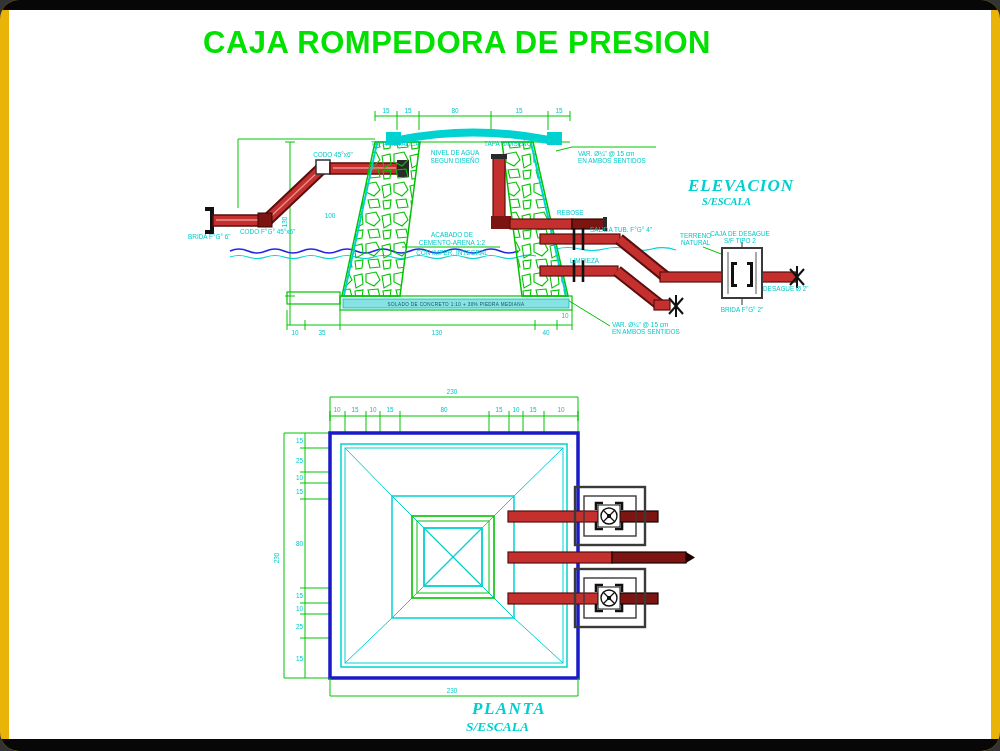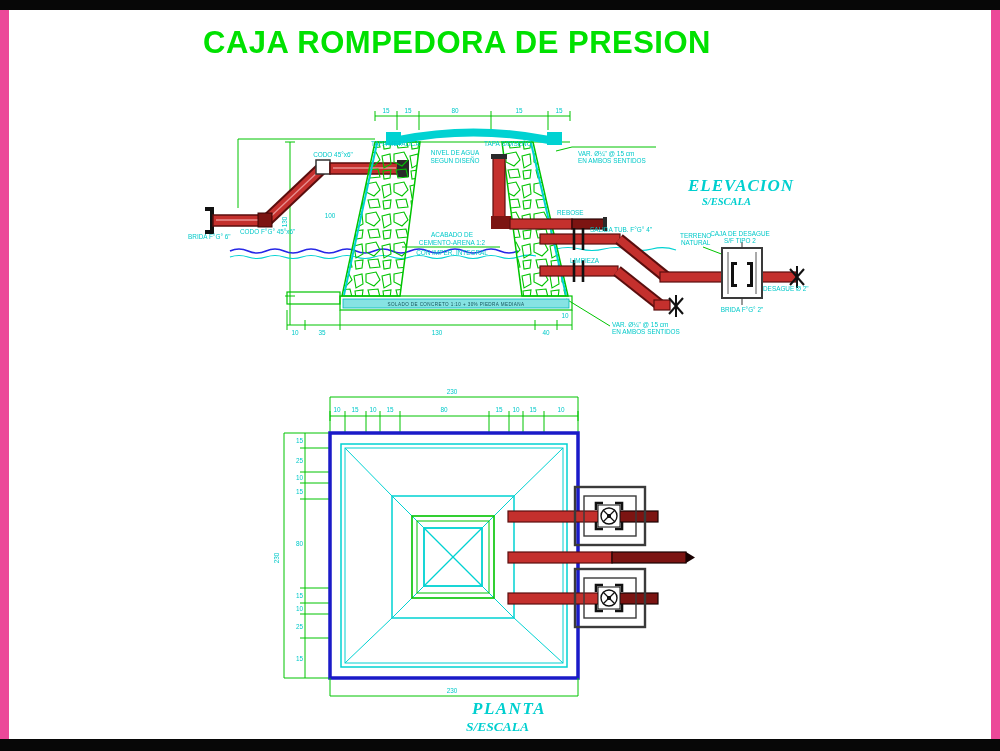--- a/index.html
+++ b/index.html
@@ -1,17 +1,17 @@
 <!DOCTYPE html>
 <html><head>
 <meta charset="utf-8">
 <style>
   html,body{margin:0;padding:0;background:#333;}
-  #stage{position:relative;width:1000px;height:751px;background:#ec4899;overflow:hidden;
-         font-family:"Liberation Sans",sans-serif;}
+  #stage{position:relative;width:1000px;height:751px;background:#eab308;overflow:hidden;
+         font-family:"Liberation Sans",sans-serif;border-radius:19px;}
   #stage svg{position:absolute;left:0;top:0;}
   text{font-family:"Liberation Sans",sans-serif;}
   .cad-num{fill:#00c9c9;font-size:6.4px;}
   .cad-note{fill:#00c9c9;font-size:6.4px;}
   .view-label{fill:#00cfcf;font-family:"Liberation Serif",serif;font-style:italic;font-weight:bold;}
 </style>
 </head>
 <body>
 
 <div id="stage">

